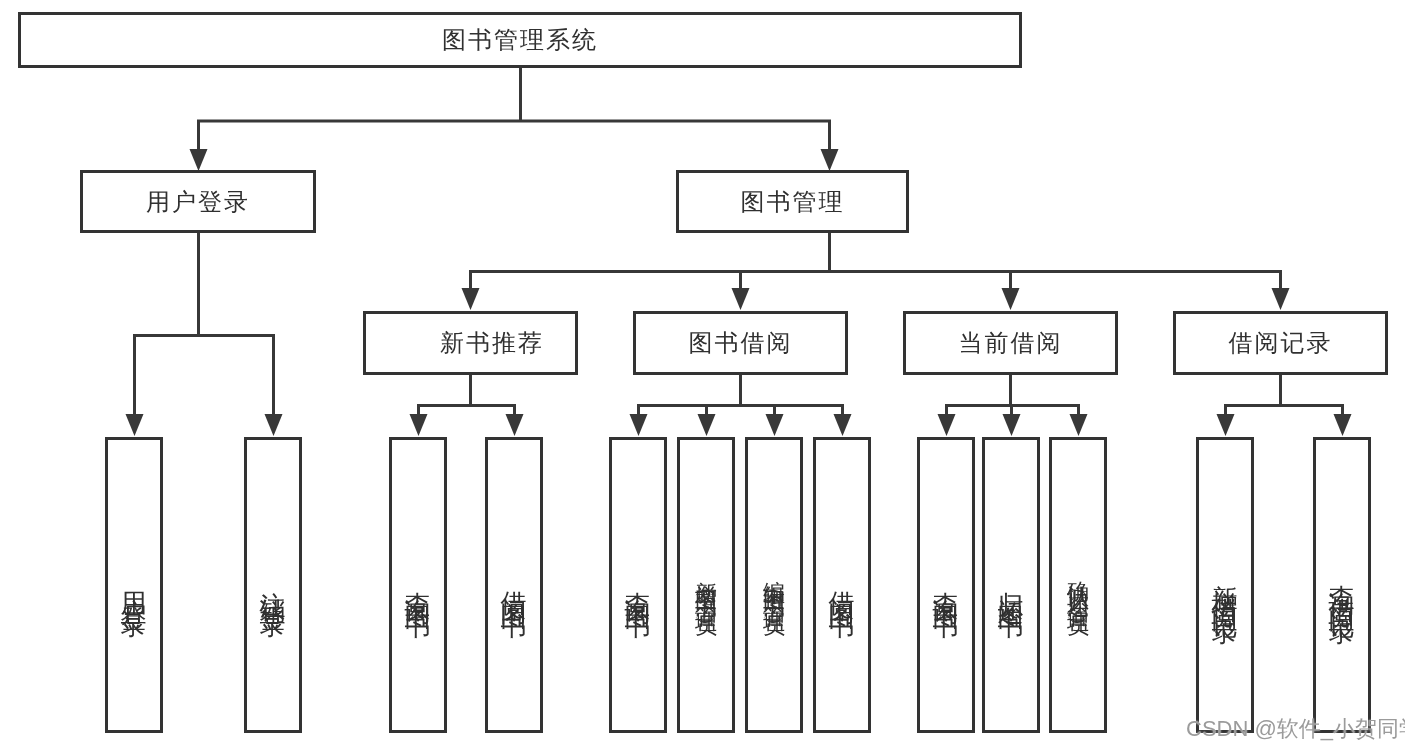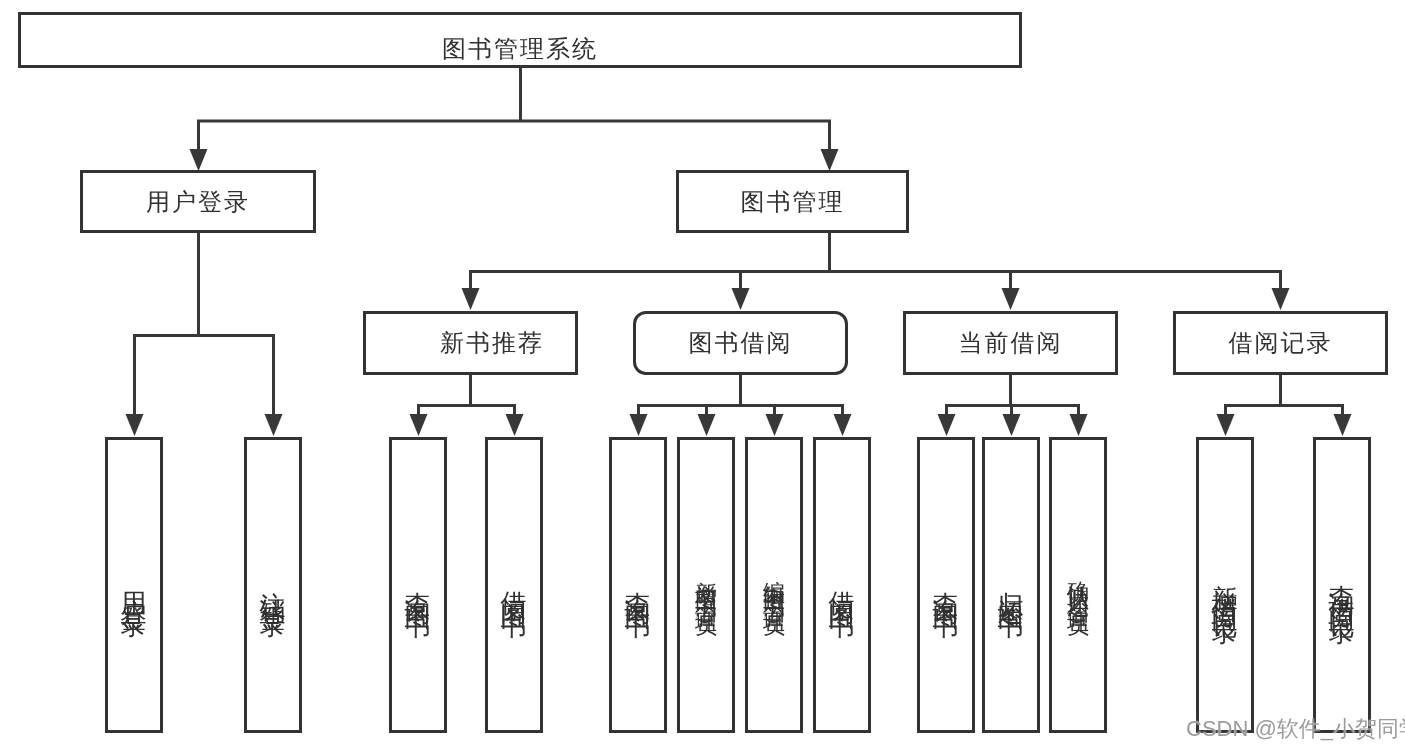--- a/index.html
+++ b/index.html
@@ -27,21 +27,21 @@
     align-items: center;
     justify-content: center;
     text-align: center;
   }
   .hbox span {
     font-size: 24px;
     letter-spacing: 2px;
     color: #303030;
     white-space: nowrap;
   }
-  .root { left: 18px; top: 12px; width: 1004px; height: 56px; align-items: flex-end; }
+  .root { left: 18px; top: 12px; width: 1004px; height: 56px; }
   .lvl2 { top: 170px; height: 63px; }
   .lvl3 { top: 311px; height: 64px; width: 215px; }
   .leaf { top: 437px; width: 58px; height: 296px; }
   .leaf span {
     writing-mode: vertical-rl;
     text-orientation: mixed;
     font-size: 26px;
     letter-spacing: 7px;
     color: #303030;
     line-height: 1;
@@ -113,21 +113,21 @@
   <div class="box hbox lvl2" style="left:80px;width:236px;">
     <span>用户登录</span>
   </div>
   <div class="box hbox lvl2" style="left:676px;width:233px;">
     <span>图书管理</span>
   </div>
 
   <div class="box hbox lvl3" style="left:363px;padding-left:43px;">
     <span>新书推荐</span>
   </div>
-  <div class="box hbox lvl3" style="left:633px;border-radius:13px;">
+  <div class="box hbox lvl3" style="left:633px;">
     <span>图书借阅</span>
   </div>
   <div class="box hbox lvl3" style="left:903px;">
     <span>当前借阅</span>
   </div>
   <div class="box hbox lvl3" style="left:1173px;">
     <span>借阅记录</span>
   </div>
 
   <div class="box leaf" style="left:105px;">

